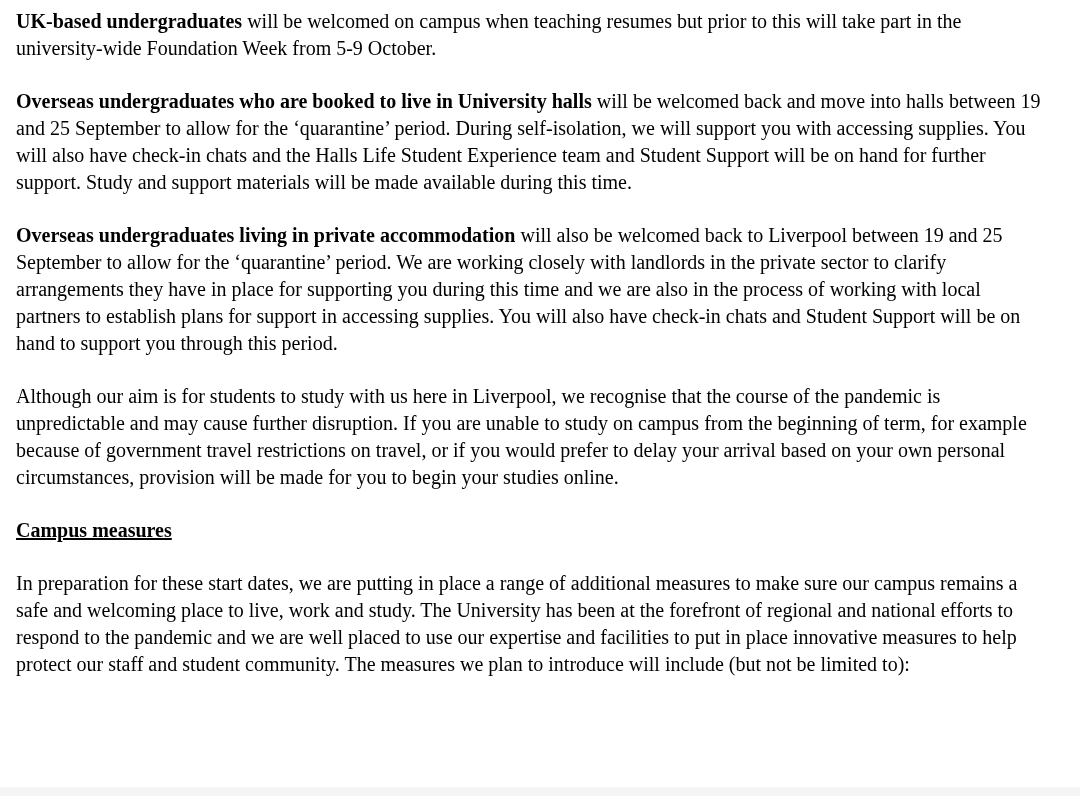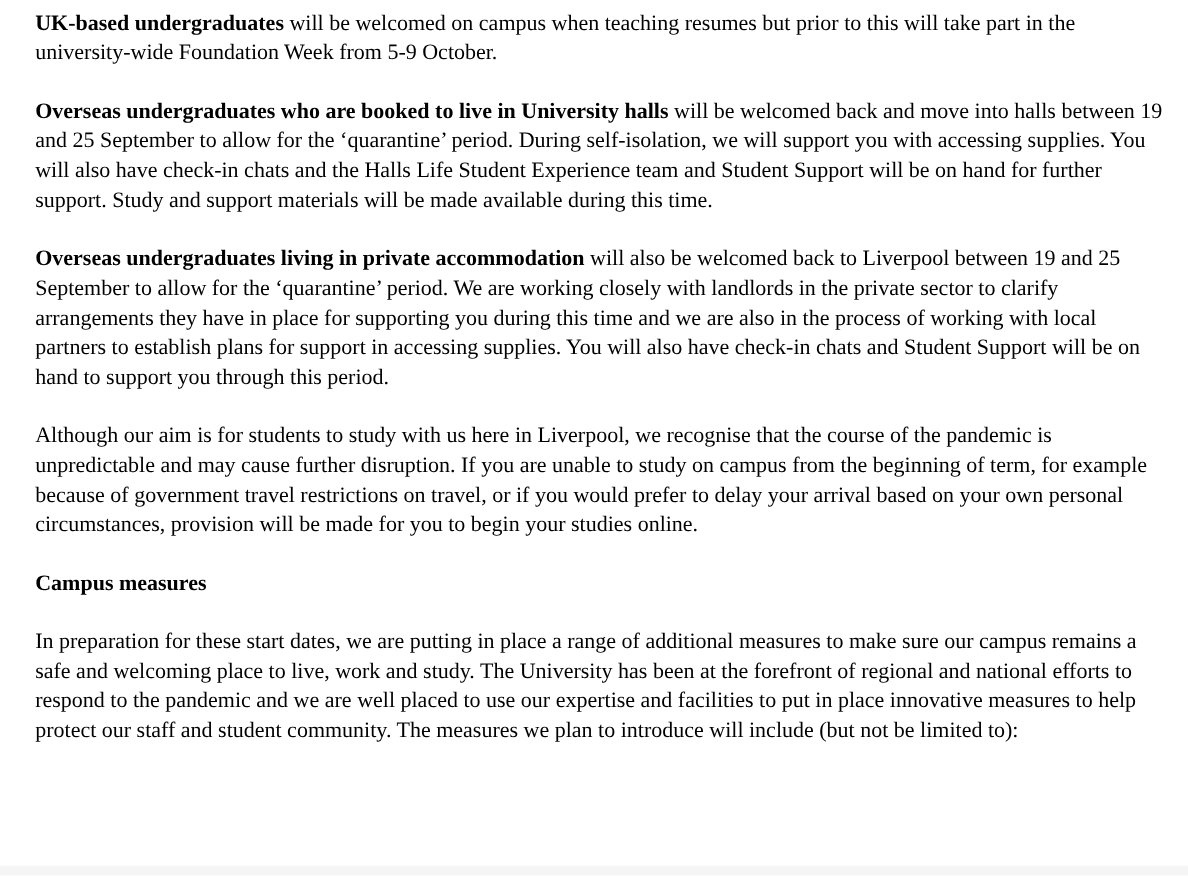--- a/index.html
+++ b/index.html
@@ -13,37 +13,37 @@
     box-sizing: border-box;
     position: relative;
     overflow: hidden;
     font-family: "Liberation Serif", "DejaVu Serif", serif;
     color: #000000;
   }
   .doc {
     box-sizing: border-box;
     width: 1065px;
     padding: 8px 16px 0 16px;
-    margin-left: 16px;
   }
   .doc p {
     margin: 0 0 26px 0;
     font-size: 20px;
     line-height: 27px;
     font-weight: normal;
     text-align: left;
   }
   .doc p strong {
     font-weight: bold;
   }
   .doc h2 {
     margin: 0 0 26px 0;
     font-size: 20px;
     line-height: 27px;
     font-weight: bold;
+    text-decoration: underline;
   }
   .bottom-strip {
     position: absolute;
     left: 0;
     bottom: 0;
     width: 1080px;
     height: 9px;
     background: #f5f5f5;
   }
 </style>

